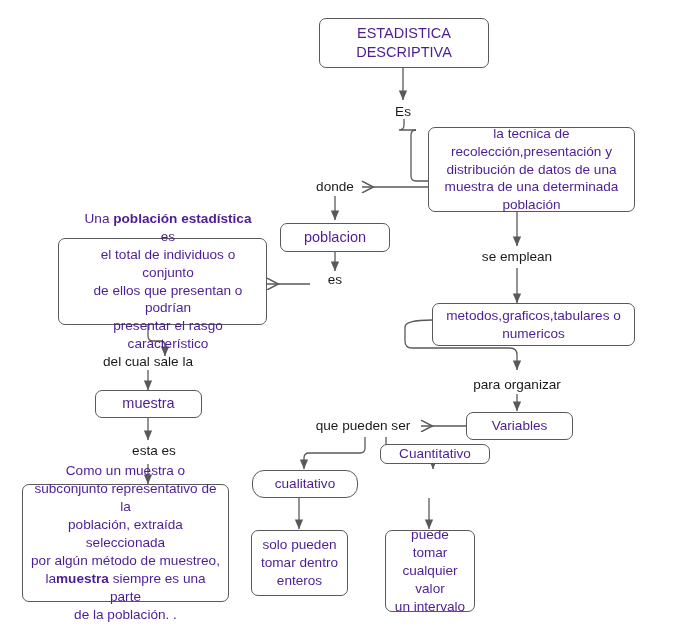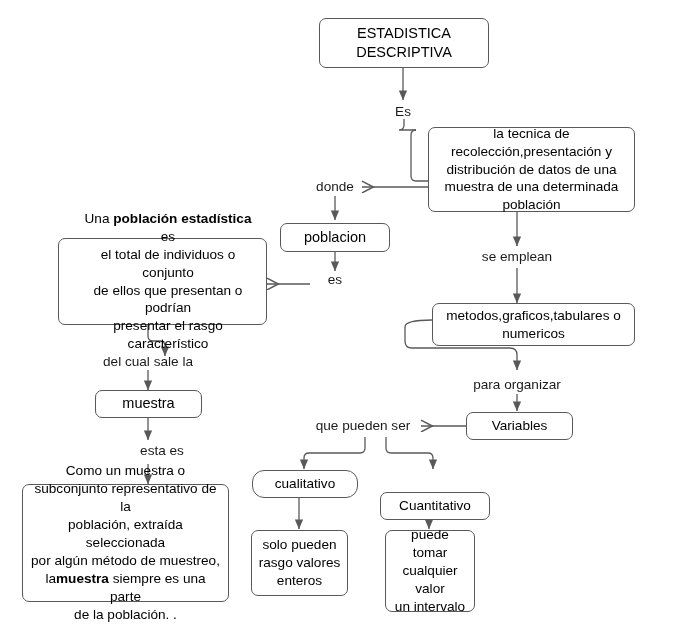--- a/index.html
+++ b/index.html
@@ -24,21 +24,21 @@
     width: 679px;
     height: 624px;
     pointer-events: none;
   }
   .node {
     position: absolute;
     box-sizing: border-box;
     border: 1.4px solid #595959;
     border-radius: 7px;
     background: #ffffff;
-    color: #000000;
+    color: #4c1d95;
     display: flex;
     align-items: center;
     justify-content: center;
     text-align: center;
     line-height: 1.32;
     padding: 4px 6px;
   }
   .label {
     position: absolute;
     color: #1a1a1a;
@@ -151,45 +151,45 @@
   </div>
 
   <div class="node t14" style="left:466px; top:412px; width:107px; height:28px;">
     <span>Variables</span>
   </div>
 
   <div class="node t14" style="left:252px; top:470px; width:106px; height:28px;border-radius:12px;">
     <span>cualitativo</span>
   </div>
 
-  <div class="node t14" style="left:380px; top:492px; width:110px; height:28px;">
+  <div class="node t14" style="left:380px; top:444px; width:110px; height:20px;">
     <span>Cuantitativo</span>
   </div>
 
   <div class="node t14" style="left:251px; top:530px; width:97px; height:66px; flex-direction:column;">
     <span>solo pueden</span>
-    <span>rasgo valores</span>
+    <span>tomar dentro</span>
     <span>enteros</span>
   </div>
 
   <div class="node t14" style="left:385px; top:530px; width:90px; height:82px; flex-direction:column;">
     <span>puede tomar</span>
     <span>cualquier valor</span>
     <span>un intervalo</span>
   </div>
 
   <div class="label t14" style="left:383px; top:104px; width:40px;">Es</div>
 
   <div class="label t14" style="left:300px; top:179px; width:70px;">donde</div>
 
   <div class="label t14" style="left:315px; top:272px; width:40px;">es</div>
 
   <div class="label t14" style="left:88px; top:354px; width:120px;">del cual sale la</div>
 
-  <div class="label t14" style="left:127px; top:443px; width:70px;">esta es</div>
+  <div class="label t14" style="left:119px; top:443px; width:70px;">esta es</div>
 
   <div class="label t14" style="left:467px; top:249px; width:100px;">se emplean</div>
 
   <div class="label t14" style="left:457px; top:377px; width:120px;">para organizar</div>
 
   <div class="label t14" style="left:305px; top:418px; width:116px;">que pueden ser</div>
 
 </div>
 
 </body></html>

